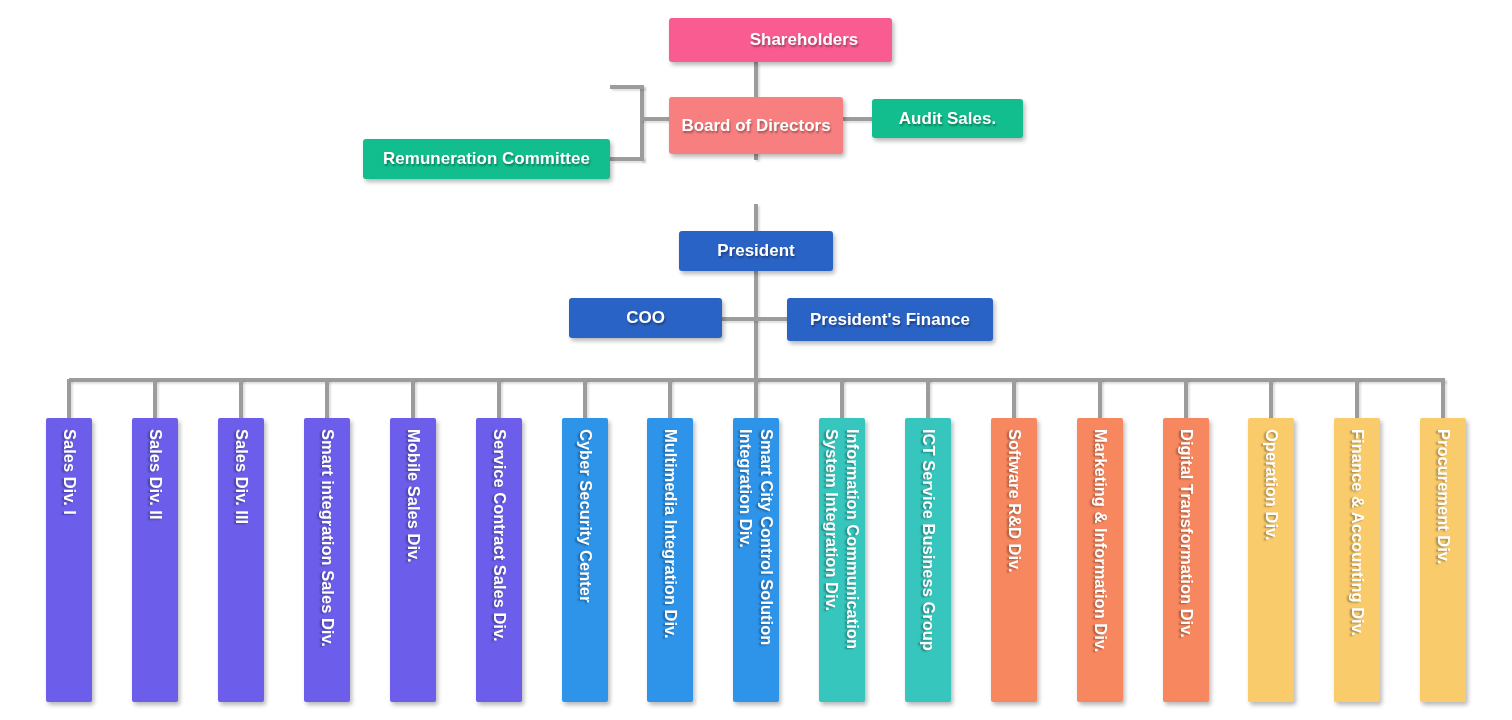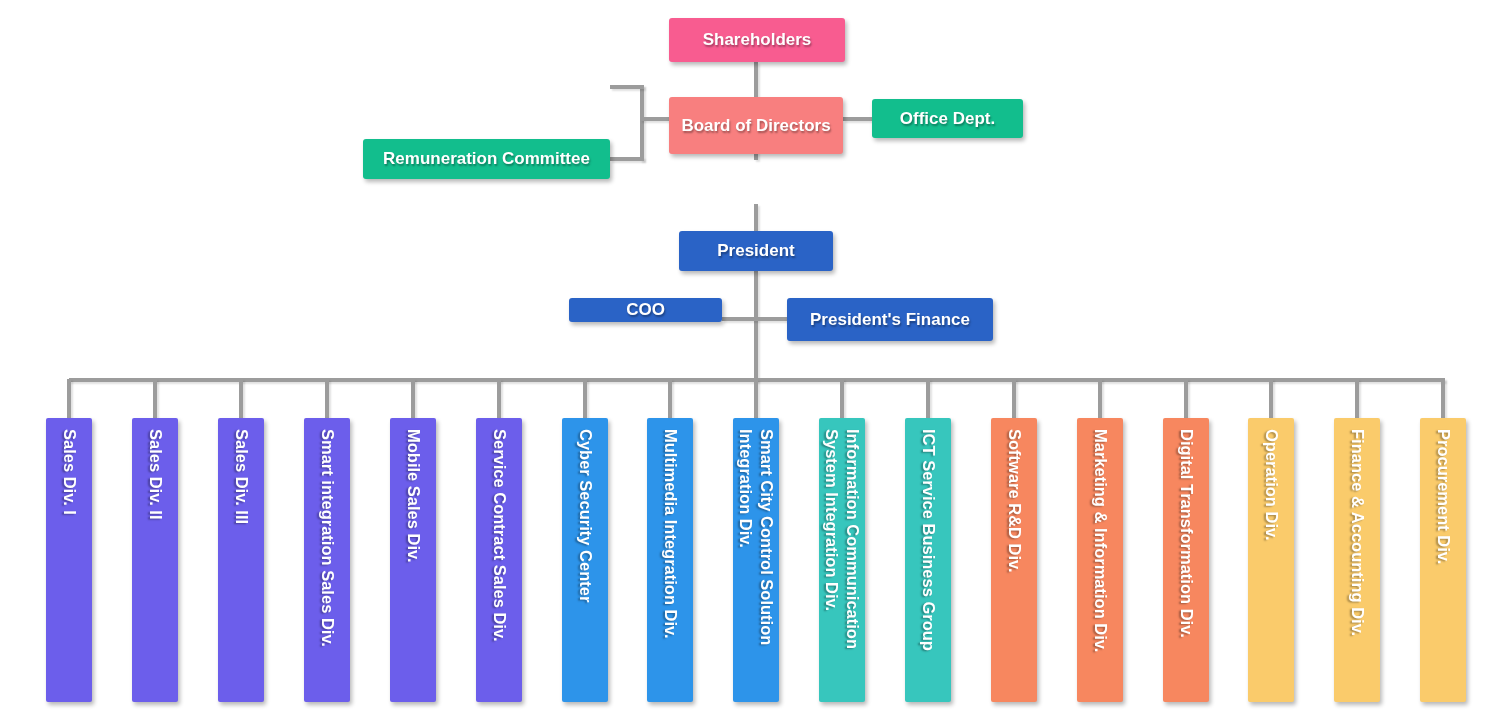--- a/index.html
+++ b/index.html
@@ -77,26 +77,26 @@
   <div class="line" style="left:754px;top:379px;width:4px;height:40px;"></div>
   <div class="line" style="left:840px;top:379px;width:4px;height:40px;"></div>
   <div class="line" style="left:926px;top:379px;width:4px;height:40px;"></div>
   <div class="line" style="left:1012px;top:379px;width:4px;height:40px;"></div>
   <div class="line" style="left:1098px;top:379px;width:4px;height:40px;"></div>
   <div class="line" style="left:1184px;top:379px;width:4px;height:40px;"></div>
   <div class="line" style="left:1269px;top:379px;width:4px;height:40px;"></div>
   <div class="line" style="left:1355px;top:379px;width:4px;height:40px;"></div>
   <div class="line" style="left:1441px;top:379px;width:4px;height:40px;"></div>
 
-  <div class="node c-pink" style="left:669px;top:18px;width:176px;height:44px;">Shareholders</div>
+  <div class="node c-pink" style="left:669px;top:18px;width:176px;height:44px;padding-left:47px;">Shareholders</div>
   <div class="node c-green" style="left:363px;top:139px;width:247px;height:40px;">Remuneration Committee</div>
   <div class="node c-salmon" style="left:669px;top:97px;width:174px;height:57px;">Board of Directors</div>
-  <div class="node c-green" style="left:872px;top:99px;width:151px;height:39px;">Office Dept.</div>
+  <div class="node c-green" style="left:872px;top:99px;width:151px;height:39px;">Audit Sales.</div>
   <div class="node c-royal" style="left:679px;top:231px;width:154px;height:40px;">President</div>
-  <div class="node c-royal" style="left:569px;top:298px;width:153px;height:24px;">COO</div>
+  <div class="node c-royal" style="left:569px;top:298px;width:153px;height:40px;">COO</div>
   <div class="node c-royal" style="left:787px;top:298px;width:206px;height:43px;">President's Finance</div>
 
   <div class="division c-purple" style="left:46px;">
       <span class="vlabel">Sales Div. I</span>
     </div>
   <div class="division c-purple" style="left:132px;">
       <span class="vlabel">Sales Div. II</span>
     </div>
   <div class="division c-purple" style="left:218px;">
       <span class="vlabel">Sales Div. III</span>

